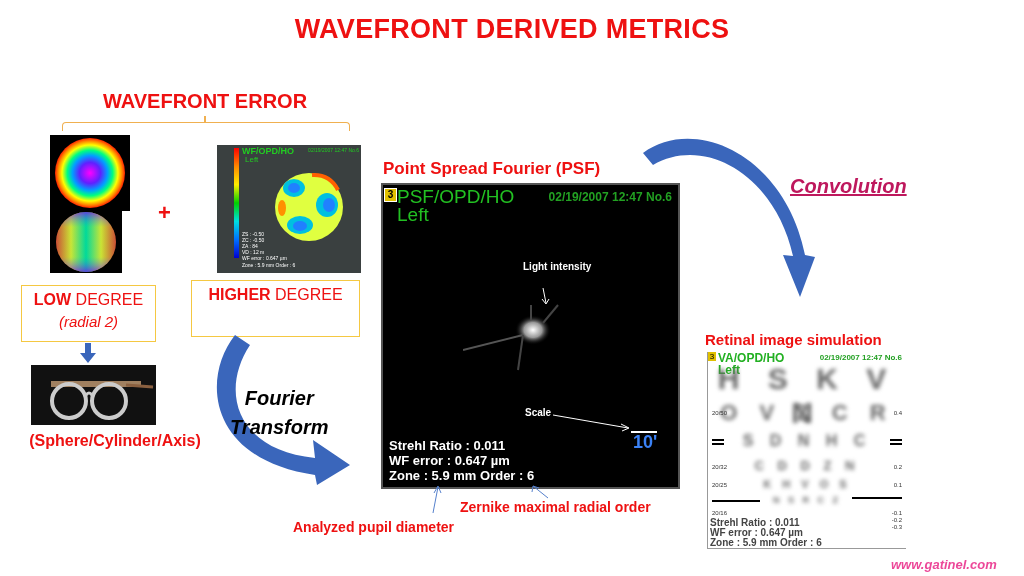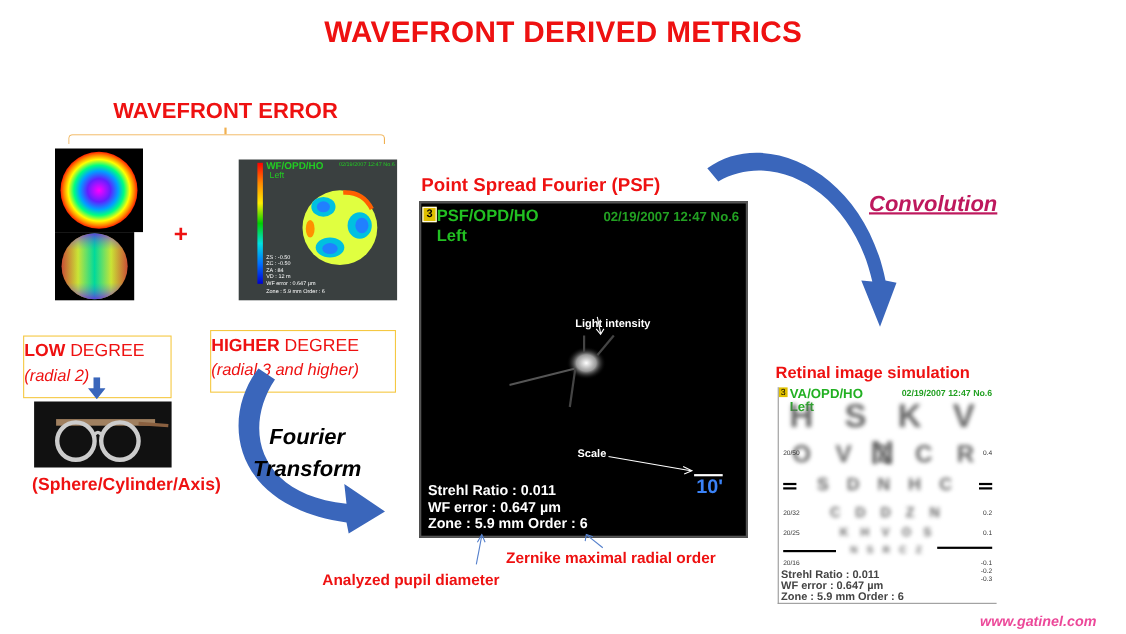--- a/index.html
+++ b/index.html
@@ -4,37 +4,37 @@
 <style>
   html, body { margin:0; padding:0; }
   body { width:1024px; height:576px; background:#fff; position:relative; overflow:hidden;
          font-family: "Liberation Sans", "DejaVu Sans", sans-serif; }
   .abs { position:absolute; }
   .title { left:0; width:1024px; top:14px; text-align:center; font-size:27px; font-weight:bold; color:#ee1111; letter-spacing:0.3px; }
   .wferr { left:103px; top:90px; font-size:20px; font-weight:bold; color:#ee1111; }
   .brace { left:62px; top:122px; width:286px; height:8px; border:1.5px solid #f0b050; border-bottom:none; border-radius:4px 4px 0 0; }
   .brace-tick { left:204px; top:116px; width:1.5px; height:6px; background:#f0b050; }
   .plus { left:158px; top:200px; font-size:22px; font-weight:bold; color:#ee1111; }
-  .box { border:1.5px solid #f5c842; background:#fff; text-align:left; color:#ee1111;margin-top:20px; }
+  .box { border:1.5px solid #f5c842; background:#fff; text-align:center; color:#ee1111; }
   .lowbox { left:21px; top:285px; width:133px; height:55px; }
   .highbox { left:191px; top:280px; width:167px; height:55px; }
   .box .l1 { font-size:16px; margin-top:5px; }
   .box .l2 { font-size:15px; font-style:italic; margin-top:4px; }
   .bold { font-weight:bold; }
   .down-arrow { left:80px; top:343px; }
   .glasses { left:31px; top:365px; width:125px; height:60px; background:#111; }
   .refr { left:0; width:230px; top:430px; text-align:center; font-size:16px; font-weight:bold; color:#ee1111; line-height:21px; }
   .map1 { left:50px; top:135px; width:80px; height:76px; background:#000; }
   .map2 { left:50px; top:211px; width:72px; height:62px; background:#000; }
   .wfmap { left:217px; top:145px; width:144px; height:128px; background:#3a4040; }
   .wf-bar { left:17px; top:3px; width:5px; height:110px; background:linear-gradient(#ff0000,#ff8800,#ffee00,#00d000,#00e0e0,#0070ff,#0000d0); }
   .wf-txt { font-family:"Liberation Sans", sans-serif; color:#fff; font-size:5px; }
   .psf-title { left:383px; top:159px; font-size:17px; font-weight:bold; color:#ee1111; }
   .psf { left:381px; top:183px; width:295px; height:302px; background:#000; border:2px solid #555; }
-  .psf .head { left:14px; top:3px; font-size:15px; font-weight:bold; color:#22c022; line-height:18px; }
+  .psf .head { left:14px; top:3px; font-size:19px; font-weight:normal; color:#22c022; line-height:18px; }
   .psf .date { right:6px; top:5px; font-size:12px; font-weight:bold; color:#22a022; }
   .psf .num { left:1px; top:3px; width:11px; height:12px; background:#e0c000; color:#000; font-size:10px; font-weight:bold; text-align:center; border:1px solid #fff; line-height:12px; }
   .psf .stats { left:6px; top:253px; color:#fff; font-size:13px; font-weight:bold; line-height:15px; }
   .psf .lbl { color:#fff; font-size:10px; font-weight:bold; }
   .psf .scale-val { left:250px; top:247px; color:#3b82f6; font-size:18px; font-weight:bold; }
   .psf .scale-bar { left:248px; top:246px; width:26px; height:2px; background:#fff; }
   .conv { left:790px; top:175px; font-size:20px; font-weight:bold; font-style:italic; color:#be185d;text-decoration:underline; }
   .fourier { left:230px; top:384px; font-size:20px; font-weight:bold; font-style:italic; color:#000000; line-height:29px; text-align:center; }
   .annot { font-size:14px; font-weight:bold; color:#ee1111; }
   .ret-title { left:705px; top:331px; font-size:15px; font-weight:bold; color:#ee1111;text-align:center; }
@@ -120,21 +120,20 @@
   <div class="abs wf-txt" style="left:25px;top:110px;">WF error : 0.647 µm</div>
   <div class="abs wf-txt" style="left:25px;top:117px;">Zone : 5.9 mm Order : 6</div>
 </div>
 
 <div class="abs box lowbox">
   <div class="l1"><span class="bold">LOW</span><span> DEGREE</span></div>
   <div class="l2">(radial 2)</div>
 </div>
 <div class="abs box highbox">
   <div class="l1"><span class="bold">HIGHER</span><span> DEGREE</span></div>
-  <div class="l2">(radial 3 and higher)</div>
 </div>
 
 <svg class="abs down-arrow" width="16" height="20">
   <polygon points="5,0 11,0 11,10 16,10 8,20 0,10 5,10" fill="#3a66bb"></polygon>
 </svg>
 
 <div class="abs glasses">
   <svg width="125" height="60">
     <rect x="20" y="16" width="90" height="6" fill="#a08060"></rect>
     <circle cx="38" cy="36" r="17" fill="none" stroke="#ccc" stroke-width="4"></circle>
@@ -157,21 +156,21 @@
 </div>
 
 <div class="abs psf-title">Point Spread Fourier (PSF)</div>
 <div class="abs psf">
   <div class="abs num">3</div>
   <div class="abs head">
     <div>PSF/OPD/HO</div>
       <div>Left</div>
   </div>
   <div class="abs date">02/19/2007 12:47 No.6</div>
-  <div class="abs lbl" style="left:120px;top:104px;padding-left:20px;">Light intensity</div>
+  <div class="abs lbl" style="left:120px;top:76px;padding-left:20px;">Light intensity</div>
   <svg class="abs" style="left:80px;top:100px" width="120" height="100">
     <line x1="80" y1="3" x2="83" y2="18" stroke="#fff" stroke-width="1"></line>
     <polyline points="79,14 83,19 86,14" stroke="#fff" fill="none"></polyline>
     <defs>
         <radialGradient id="gp">
           <stop offset="0" stop-color="#fff"></stop>
           <stop offset="0.5" stop-color="#999"></stop>
           <stop offset="1" stop-color="#000" stop-opacity="0"></stop>
         </radialGradient>
       </defs>

